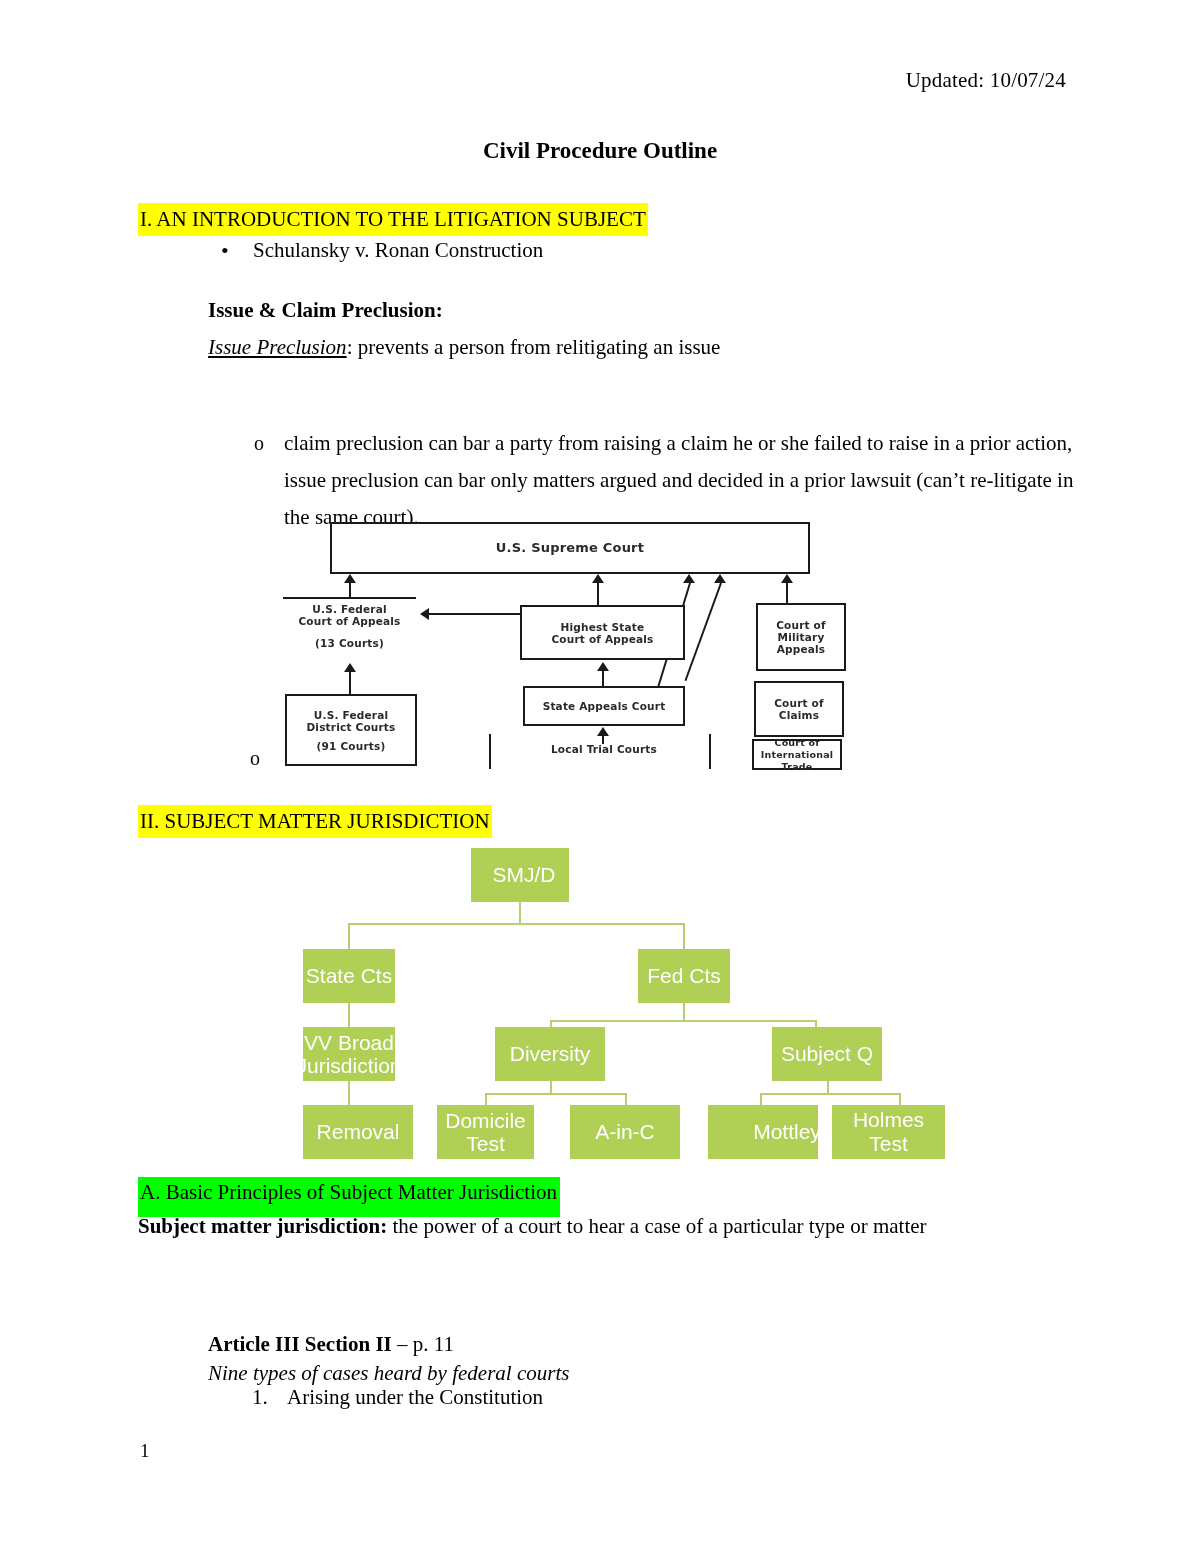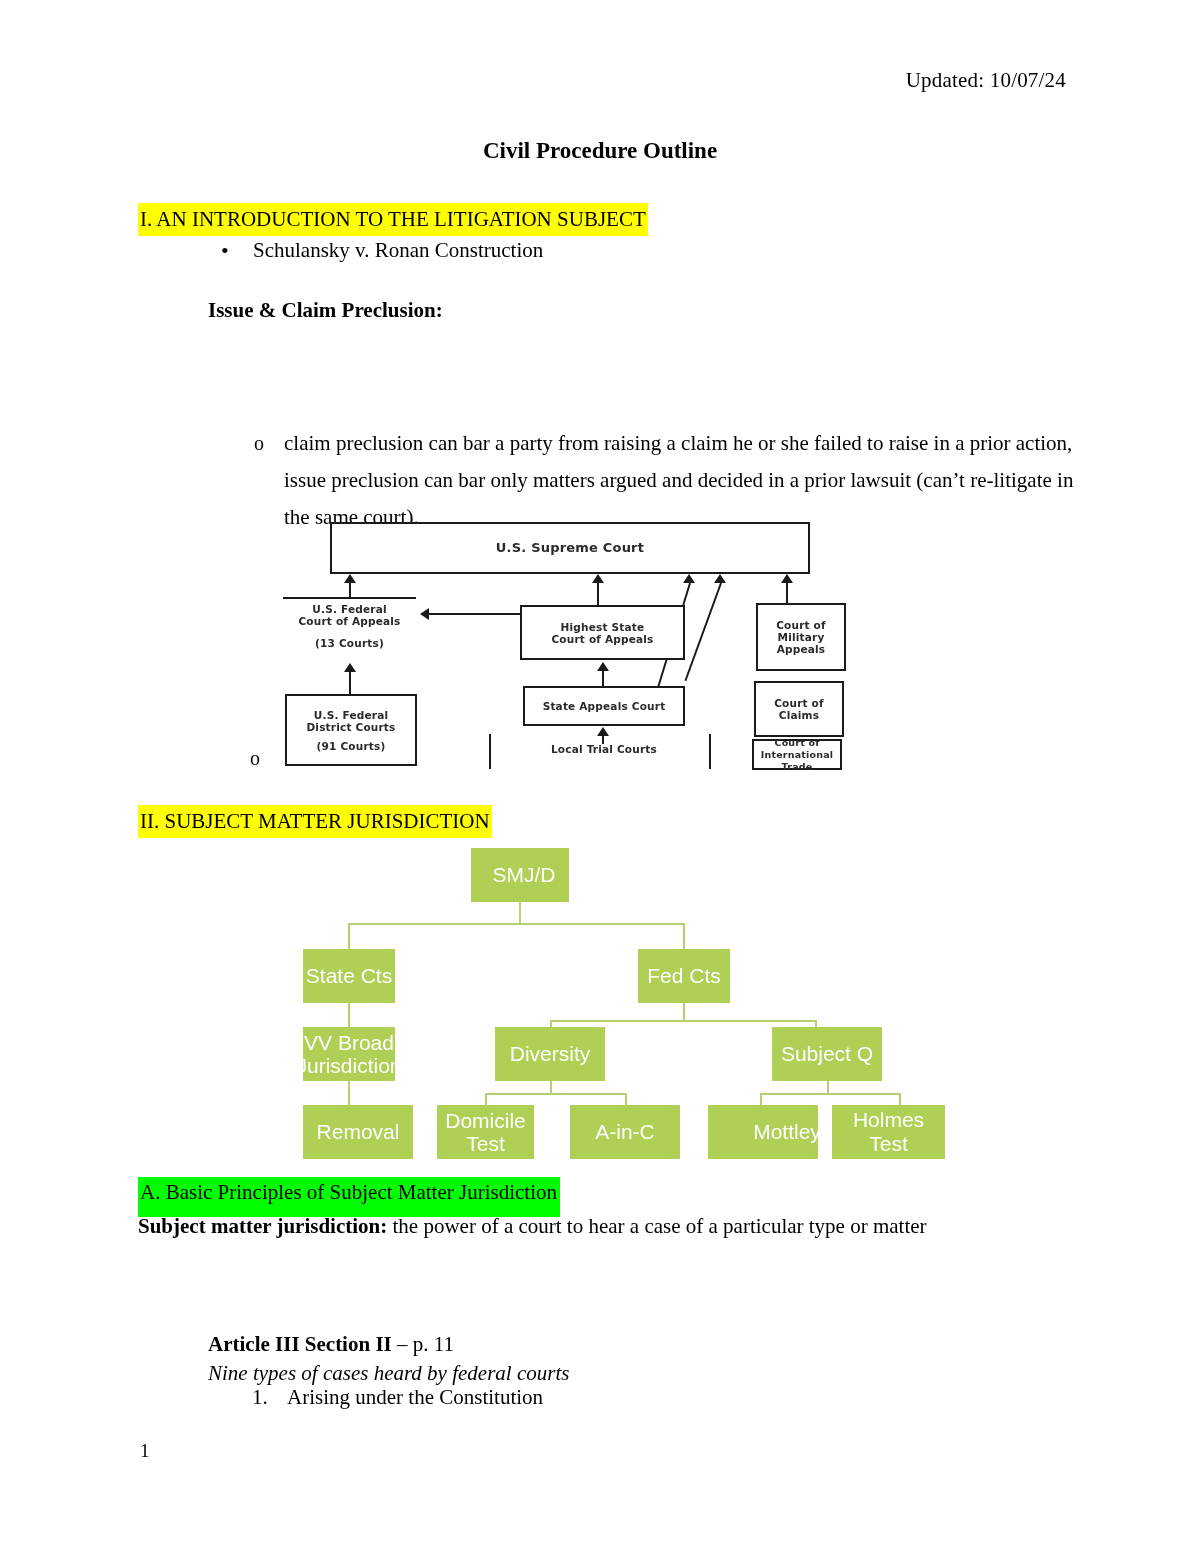--- a/index.html
+++ b/index.html
@@ -114,20 +114,23 @@
 
   <div class="updated">Updated: 10/07/24</div>
   <div class="doc-title">Civil Procedure Outline</div>
 
   <div class="roman hl-yellow" style="top:203px;">I.  AN INTRODUCTION TO THE LITIGATION SUBJECT</div>
 
   <div class="bullet-disc" style="left:224px; top:238px; width:820px;margin-left:29px;">Schulansky v. Ronan Construction</div>
 
   <div class="tx bold" style="left:208px; top:292px;">Issue &amp; Claim Preclusion:</div>
 
+  <div class="tx" style="left:208px; top:329px; width:860px;">
+    <span class="ital und">Issue Preclusion</span><span>: prevents a person from relitigating an issue</span>
+  </div>
 
 
   <div class="bullet-o" style="left:284px; top:425px; width:790px; line-height:37px;">claim preclusion can bar a party from raising a claim he or she failed to raise in a prior action, issue preclusion can bar only matters argued and decided in a prior lawsuit (can’t re-litigate in the same court).</div>
 
   <div class="standalone-o" style="left:250px; top:748px;">o</div>
 
   <div class="court-dia">
 
     <div class="cbox" style="left:90px; top:7px; width:480px; height:52px; font-size:13px;">U.S. Supreme Court</div>
 

